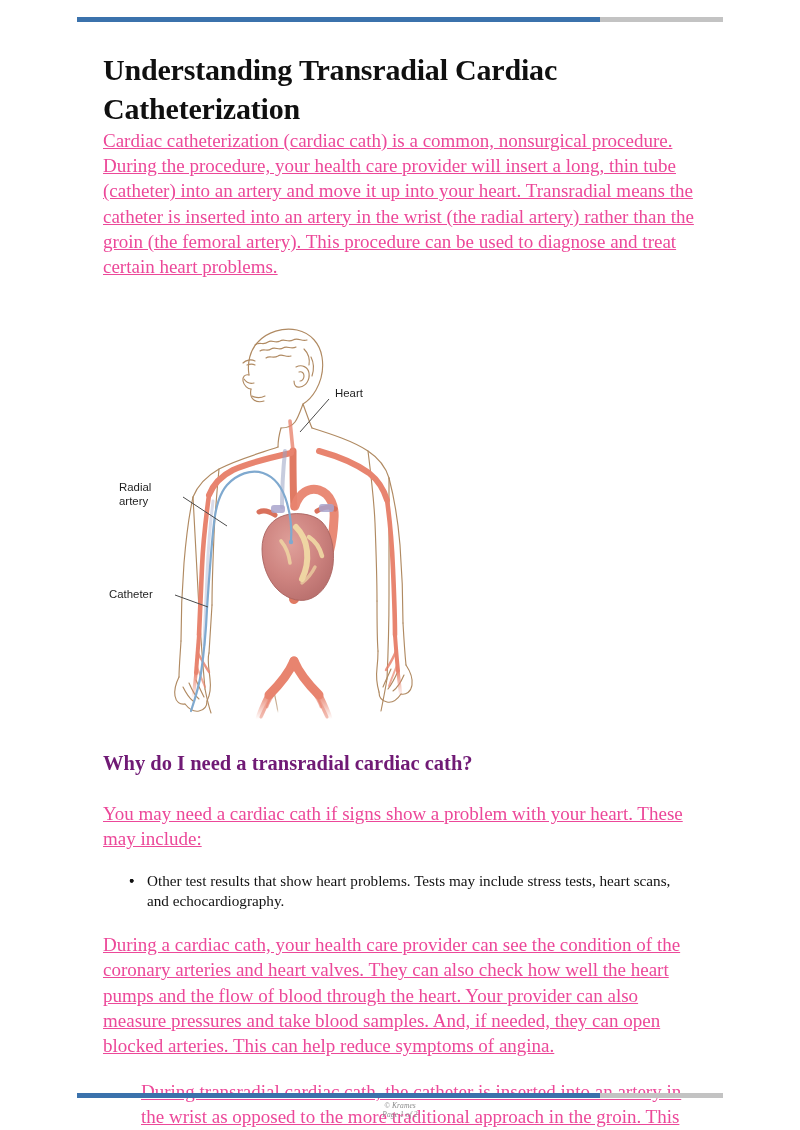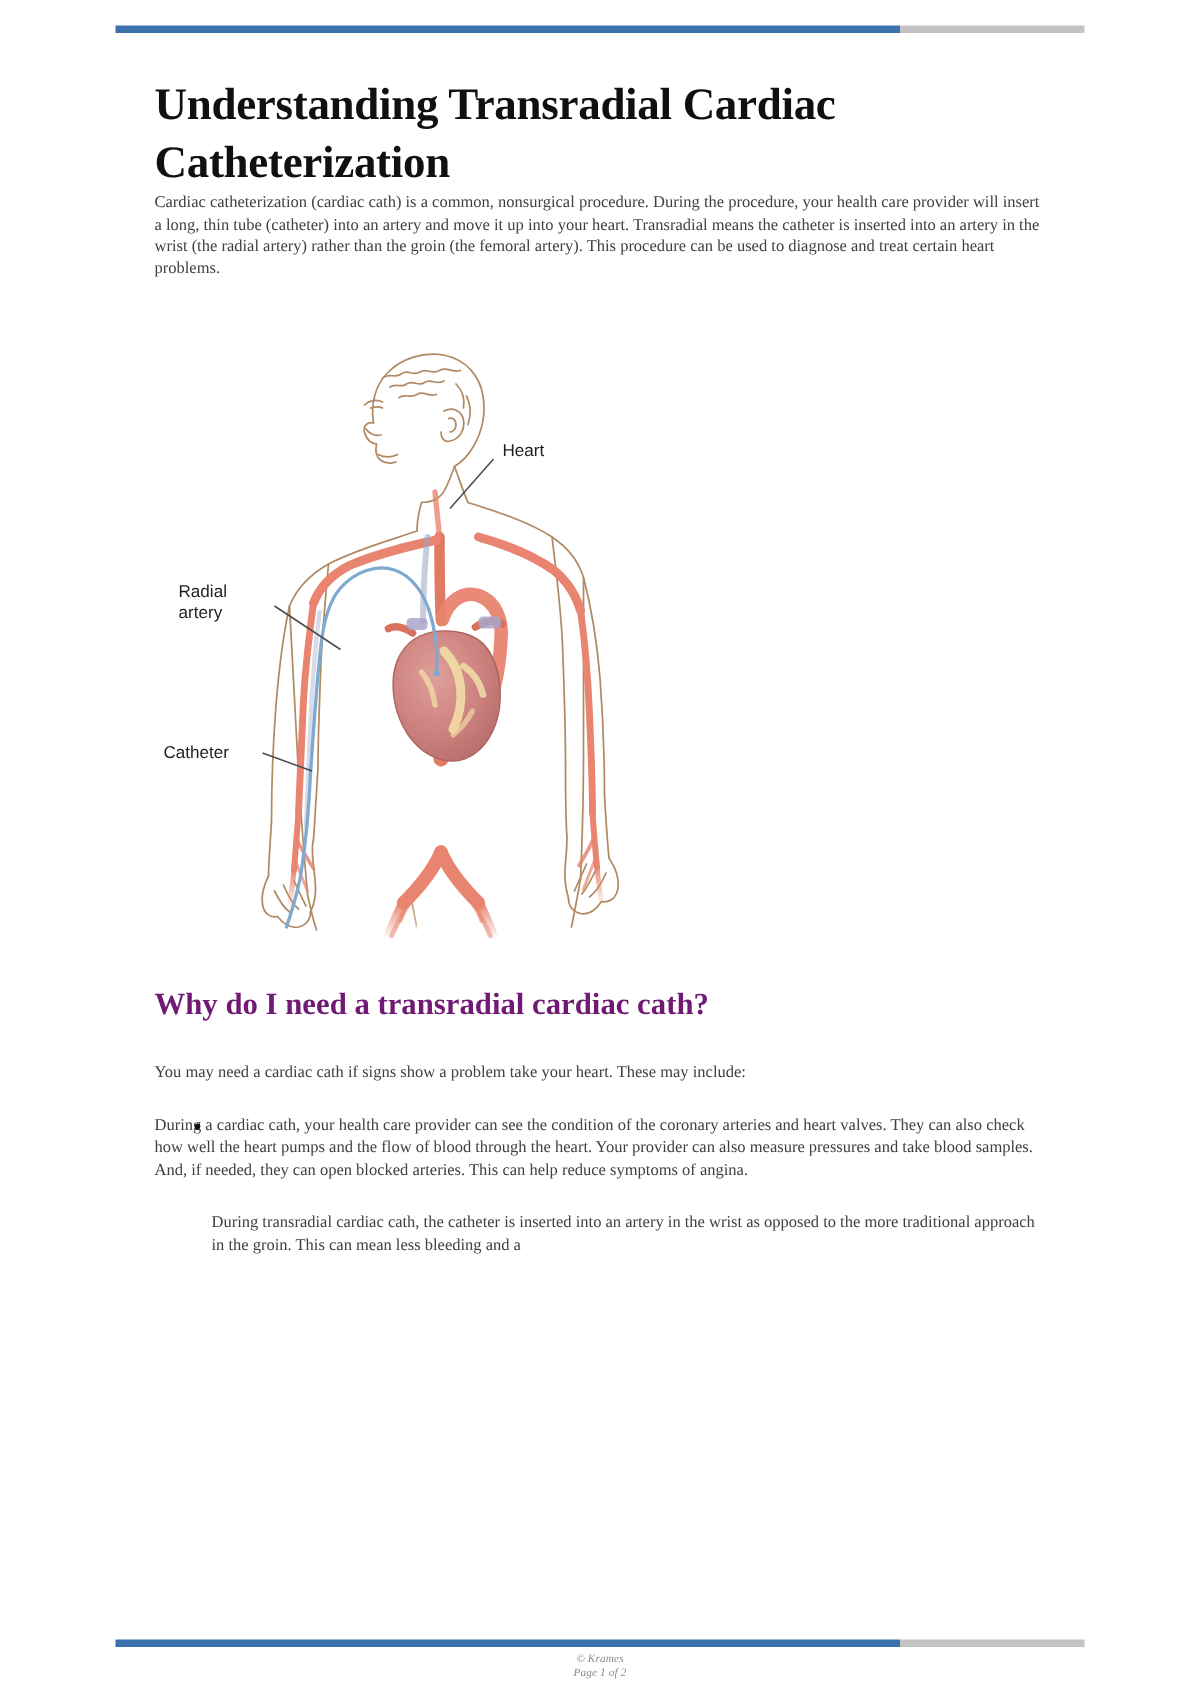--- a/index.html
+++ b/index.html
@@ -46,26 +46,27 @@
     font-size: 30px;
     line-height: 1.30;
     letter-spacing: -0.2px;
     margin: 0 0 0 0;
     padding: 0;
     color: #101010;
     max-width: 540px;
   }
 
   p.body-text {
-    font-size: 11px;
+    font-size: 19px;
     line-height: 1.325;
     margin: 0;
     padding: 0;
-    color: #404040;
+    color: #ec4899;
     text-align: left;
+    text-decoration: underline;
   }
 
   .intro { margin-top: 32px; }
 
   h2.section-title {
     font-family: "Liberation Serif", "DejaVu Serif", serif;
     font-weight: bold;
     font-size: 20.5px;
     line-height: 1.25;
     margin: 0;
@@ -321,31 +322,32 @@
 
         <text class="fig-label" x="232" y="96">Heart</text>
         <text class="fig-label" x="16" y="190">Radial</text>
         <text class="fig-label" x="16" y="204">artery</text>
         <text class="fig-label" x="6" y="297">Catheter</text>
       </svg>
     </div>
 
     <h2 class="section-title" style="margin-top:30px;">Why do I need a transradial cardiac cath?</h2>
 
-    <p class="body-text" style="margin-top:24px;">You may need a cardiac cath if signs show a problem take your heart. These may include:</p>
+    <p class="body-text" style="margin-top:24px;">You may need a cardiac cath if signs show a problem with your heart. These may include:</p>
 
     <ul class="bullets">
       <li>
         <span class="bullet-dot">•</span>
       </li>
       <li>
         <span class="bullet-dot">•</span>
       </li>
       <li>
         <span class="bullet-dot">•</span>
+        <span>Other test results that show heart problems. Tests may include stress tests, heart scans, and echocardiography.</span>
       </li>
     </ul>
 
     <p class="body-text" style="margin-top:21px;">During a cardiac cath, your health care provider can see the condition of the coronary arteries and heart valves. They can also check how well the heart pumps and the flow of blood through the heart. Your provider can also measure pressures and take blood samples. And, if needed, they can open blocked arteries. This can help reduce symptoms of angina.</p>
 
     <p class="body-text" style="margin-top:21px;margin-left:38px;">During transradial cardiac cath, the catheter is inserted into an artery in the wrist as opposed to the more traditional approach in the groin. This can mean less bleeding and a</p>
   </div>
 
   <div class="footer-rule-wrap">
     <div class="rule-blue" style="width:523px;"></div>

